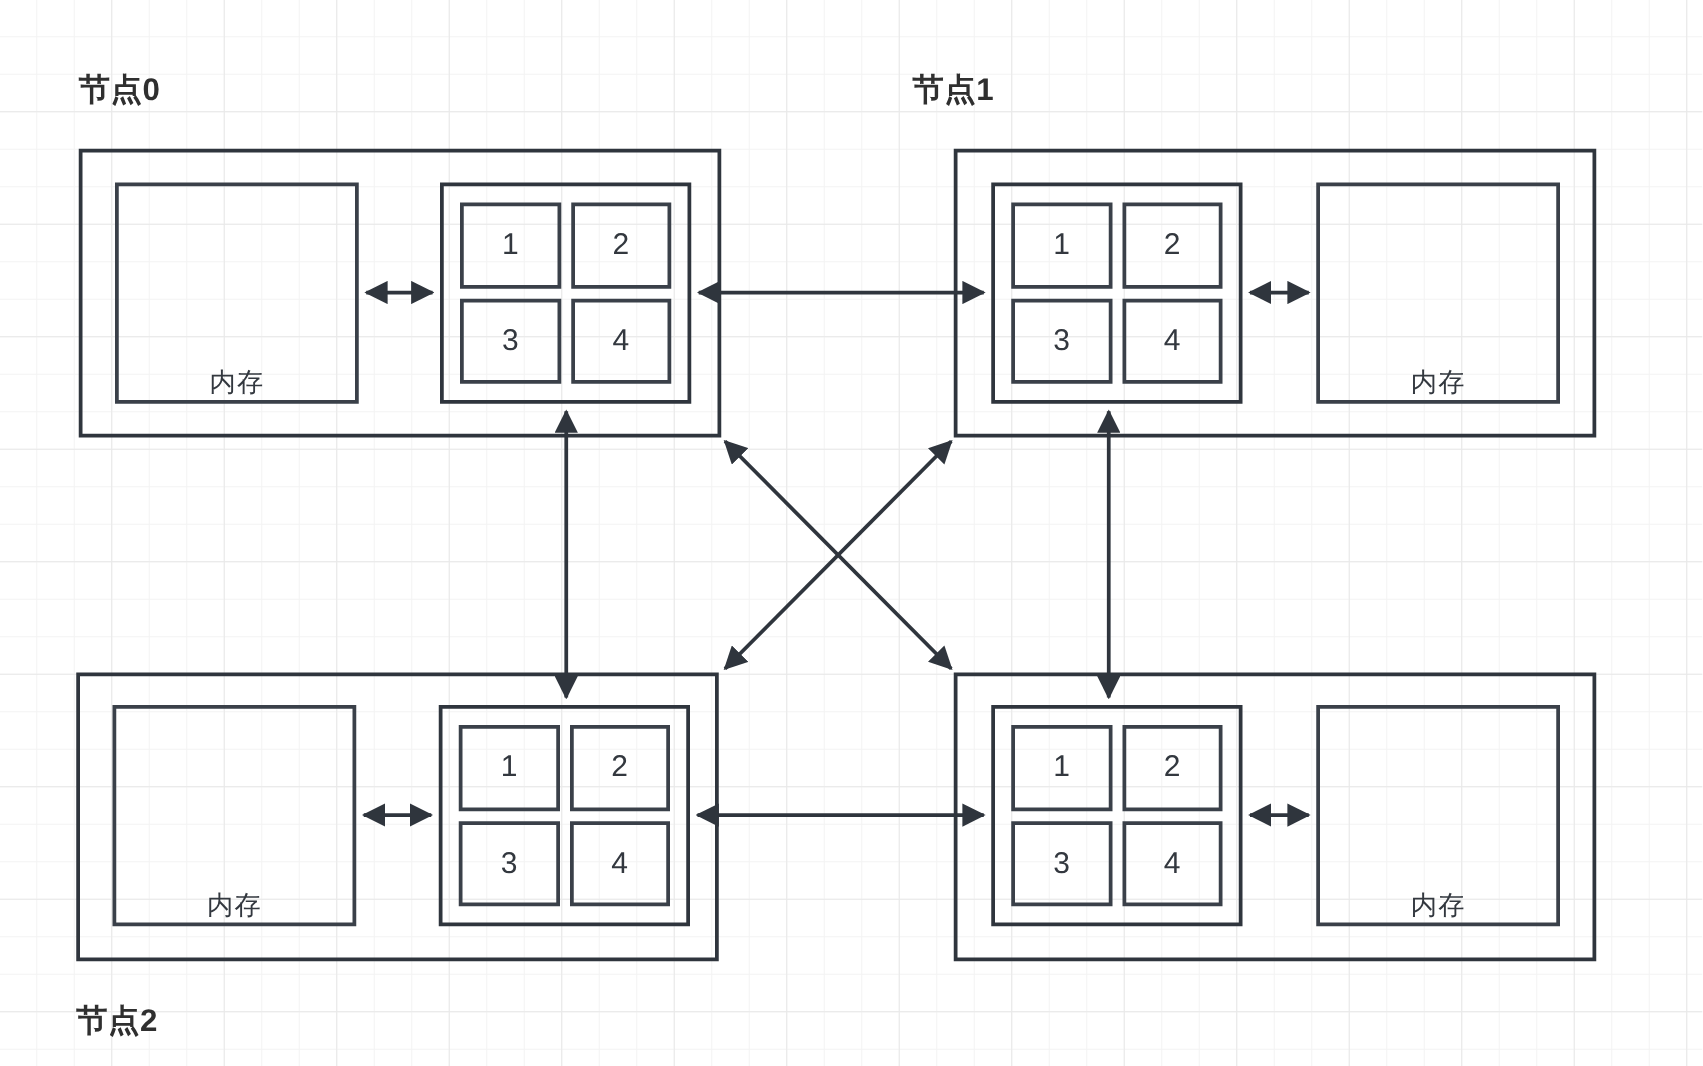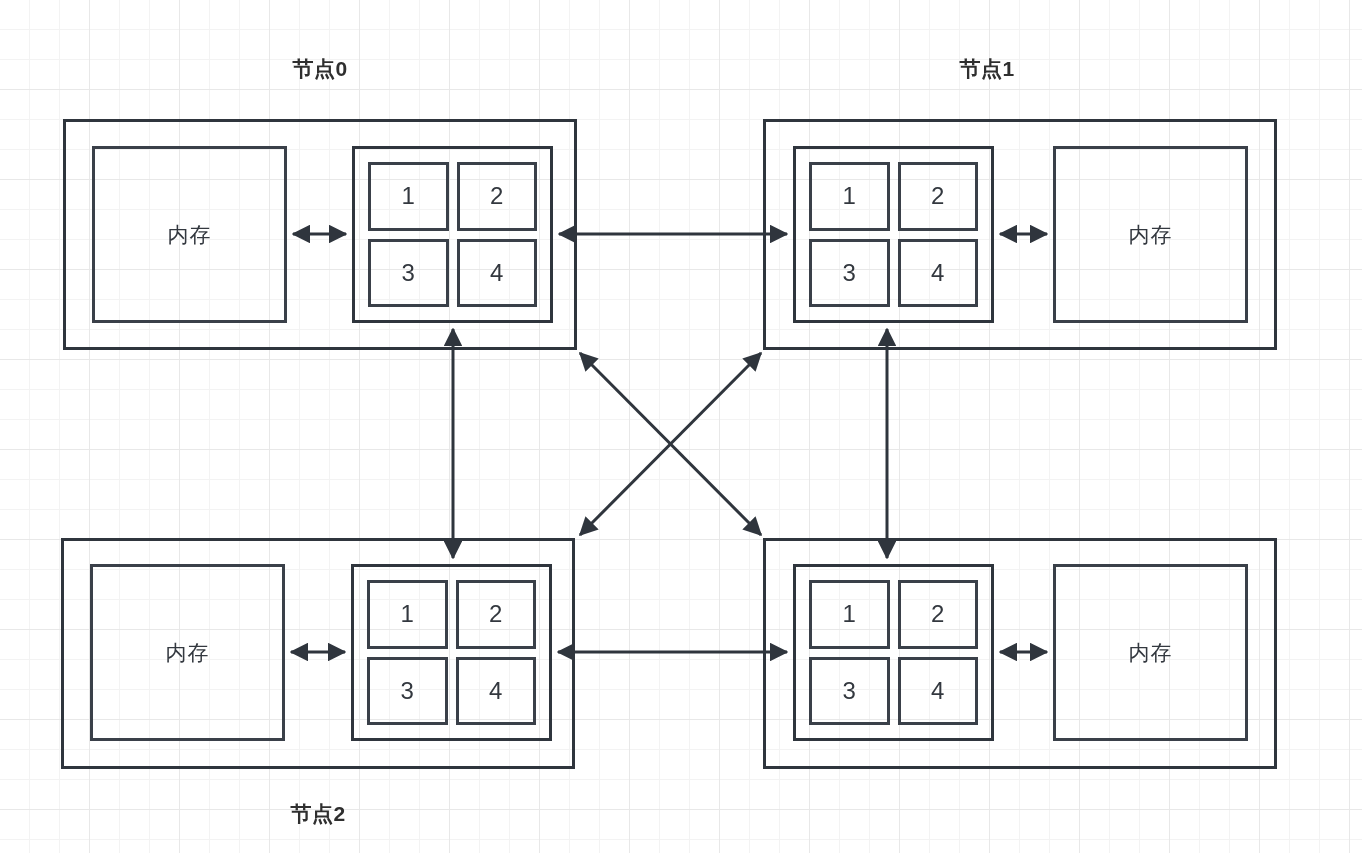--- a/index.html
+++ b/index.html
@@ -32,35 +32,35 @@
 
   
   .node-box {
     position: absolute;
     box-sizing: border-box;
     border: 3px solid #2f353d;
     background: transparent;
   }
   .node-label {
     position: absolute;
-    font-size: 21px;
+    font-size: 25px;
     font-weight: bold;
     color: #2f2f2f;
     letter-spacing: 0.5px;
     white-space: nowrap;
-    text-align: center;
+    text-align: left;
   }
 
   
   .mem-box {
     position: absolute;
     box-sizing: border-box;
     border: 3px solid #3a4049;
     display: flex;
-    align-items: center;
+    align-items: flex-end;
     justify-content: center;
   }
   .mem-label {
     font-size: 21px;
     font-weight: normal;
     color: #33383f;
     letter-spacing: 1px;
   }
 
   

